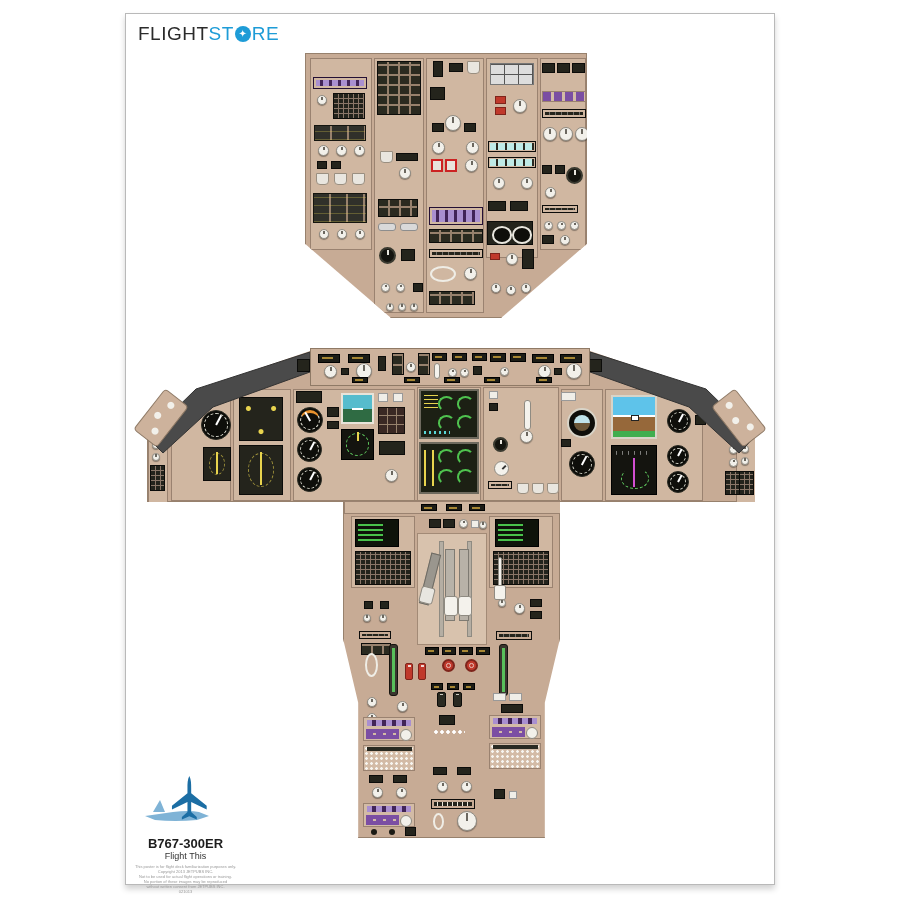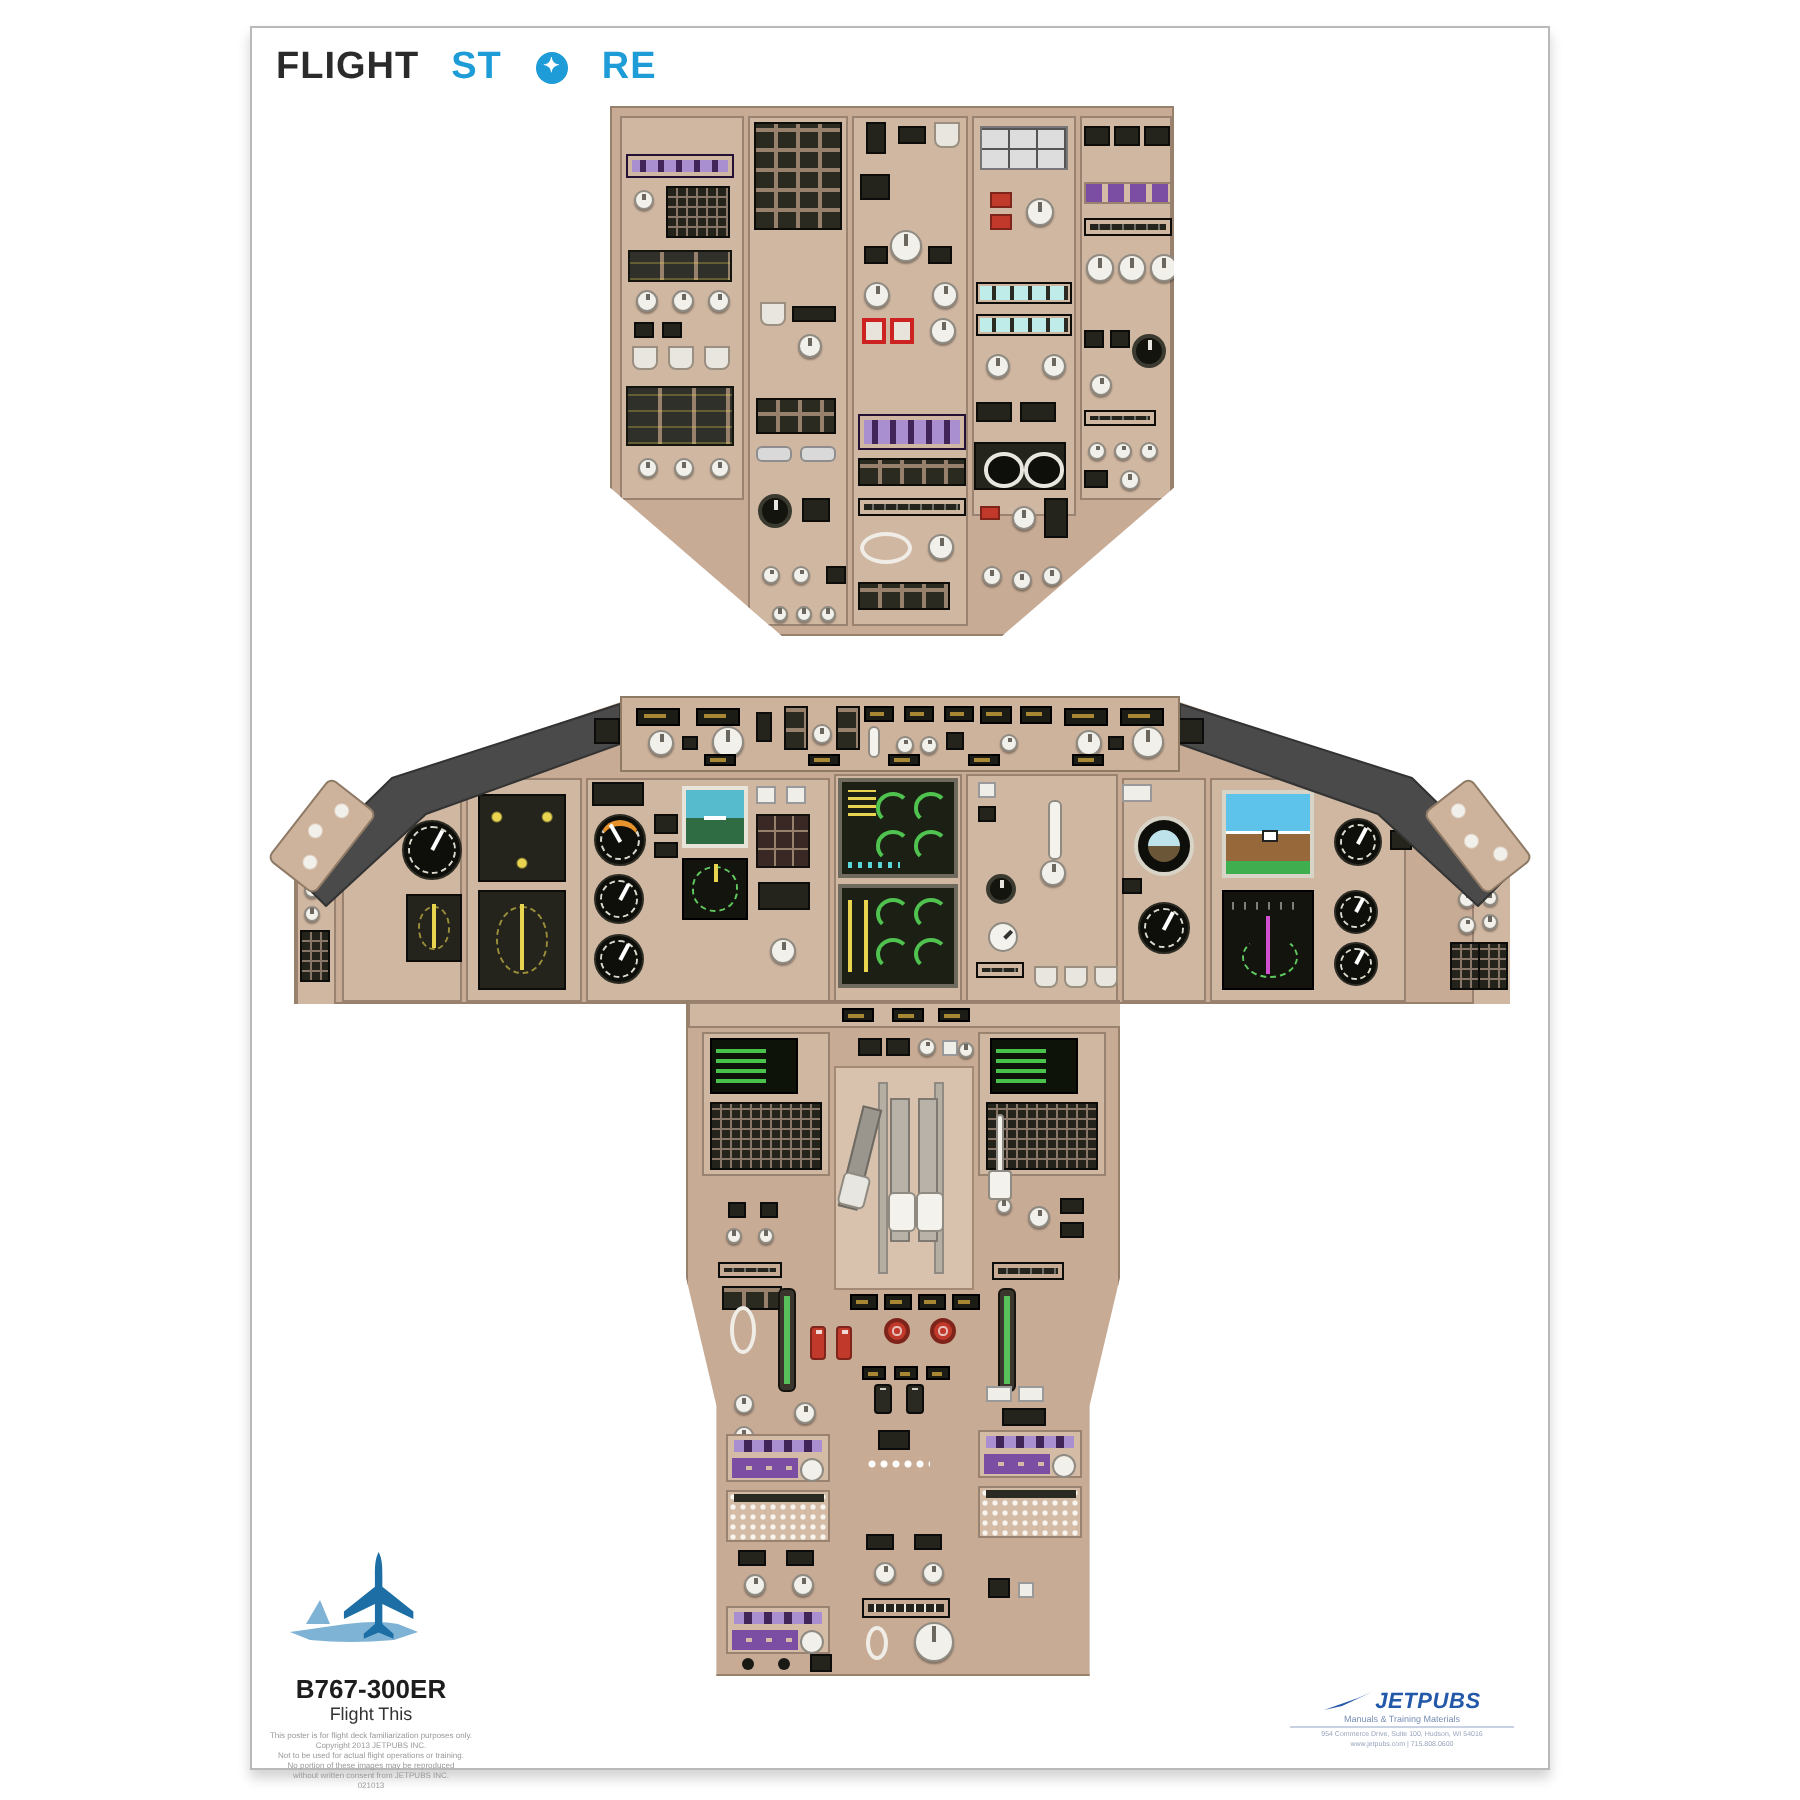--- a/index.html
+++ b/index.html
@@ -1,22 +1,22 @@
 <!DOCTYPE html>
 <html><head>
 <meta charset="utf-8">
 <style>
   html,body{margin:0;padding:0;background:#fff;}
   #stage{position:relative;width:900px;height:900px;background:#fff;overflow:hidden;
          font-family:"Liberation Sans",sans-serif;}
   #poster{position:absolute;left:125px;top:13px;width:648px;height:870px;background:#fff;
           border:1px solid #b9b9b9;box-shadow:0 4px 6px rgba(0,0,0,.18);}
   
-  #fs-logo{position:absolute;left:138px;top:23px;font-weight:bold;font-size:19px;letter-spacing:.5px;
-           display:flex;align-items:center;gap:16px;}
+  #fs-logo{position:absolute;left:138px;top:23px;font-weight:normal;font-size:19px;letter-spacing:.5px;
+           display:flex;align-items:center;gap:0;}
   #fs-logo .blk{color:#2b2b2b;} #fs-logo .blu{color:#1e9cd7;}
   #fs-logo .o-icon{display:inline-block;width:16px;height:16px;border-radius:50%;background:#1e9cd7;
       color:#fff;font-size:10px;line-height:16px;text-align:center;margin:0 1px;}
   
   .pc{position:absolute;background:#c7ab95;border:1px solid #97816d;box-sizing:border-box;}
   #oh{left:305px;top:53px;width:282px;height:265px;
       clip-path:polygon(0 0,100% 0,100% 72%,69.5% 100%,30.5% 100%,0 72%);}
   #main{left:147px;top:348px;width:608px;height:154px;
       clip-path:polygon(0 57%,8.4% 27%,26.8% 2%,72.9% 2%,91.3% 27%,100% 57%,100% 100%,0 100%);}
   #ped{left:343px;top:500px;width:217px;height:338px;
@@ -449,33 +449,20 @@
     <div class="fine">
       <div>This poster is for flight deck familiarization purposes only.</div>
       <div>Copyright 2013 JETPUBS INC.</div>
       <div>Not to be used for actual flight operations or training.</div>
       <div>No portion of these images may be reproduced</div>
       <div>without written consent from JETPUBS INC.</div>
       <div>021013</div>
     </div>
   </div>
 
-  <div id="jp">
-    <div class="row1">
-      <svg width="24" height="10" viewBox="0 0 24 10">
-        <polygon points="0,9 17,3 24,0 9,7" fill="#2458a8"></polygon>
-      </svg>
-      <span class="jpname">JETPUBS</span>
-    </div>
-    <div class="tag">Manuals &amp; Training Materials</div>
-    <div class="addr">
-      <div>954 Commerce Drive, Suite 100, Hudson, WI 54016</div>
-      <div>www.jetpubs.com | 715.808.0600</div>
-    </div>
-  </div>
 <div class="w t-dk lvl" style="left: 297px; top: 359px; width: 13px; height: 13px;"></div>
     <div class="w t-dk lvl" style="left: 589px; top: 359px; width: 13px; height: 13px;"></div>
     <div class="w t-strip lvl" style="left: 310px; top: 348px; width: 280px; height: 38px;"></div>
     <div class="w t-dkwin lvl" style="left: 318px; top: 354px; width: 22px; height: 9px;"></div>
     <div class="w t-dkwin lvl" style="left: 348px; top: 354px; width: 22px; height: 9px;"></div>
     <div class="w t-knob lvl" style="left: 324px; top: 365px; width: 13px; height: 13px;"></div>
     <div class="w t-dk lvl" style="left: 341px; top: 368px; width: 8px; height: 7px;"></div>
     <div class="w t-knob lvl" style="left: 356px; top: 363px; width: 16px; height: 16px;"></div>
     <div class="w t-dk lvl" style="left: 378px; top: 356px; width: 8px; height: 15px;"></div>
     <div class="w t-tgl lvl" style="left: 392px; top: 353px; width: 12px; height: 22px;"></div>

